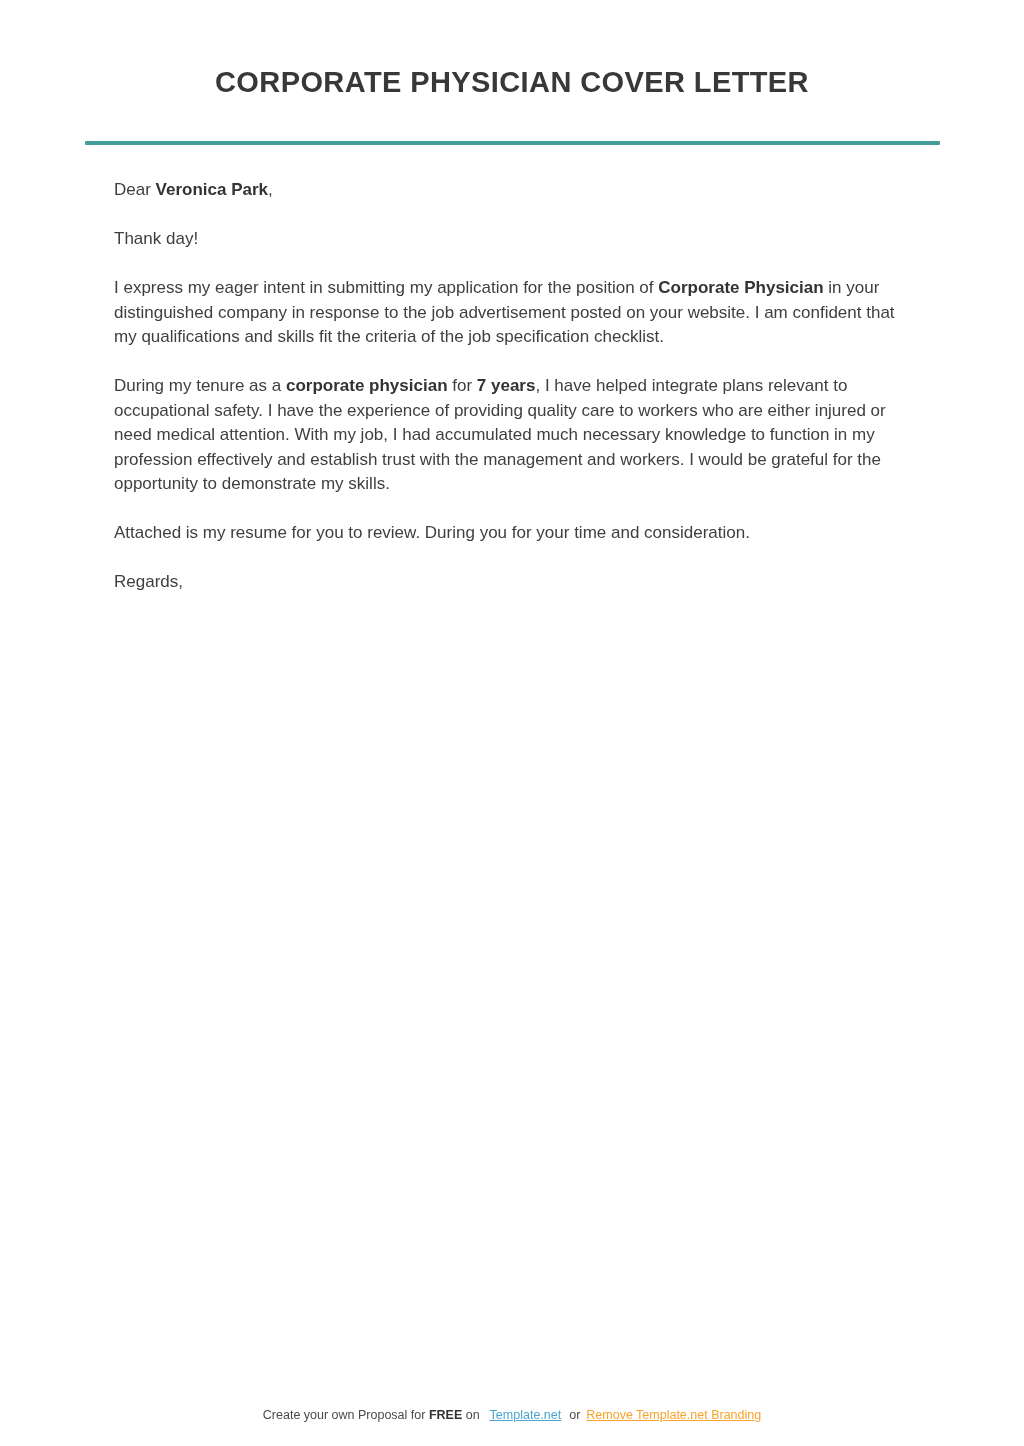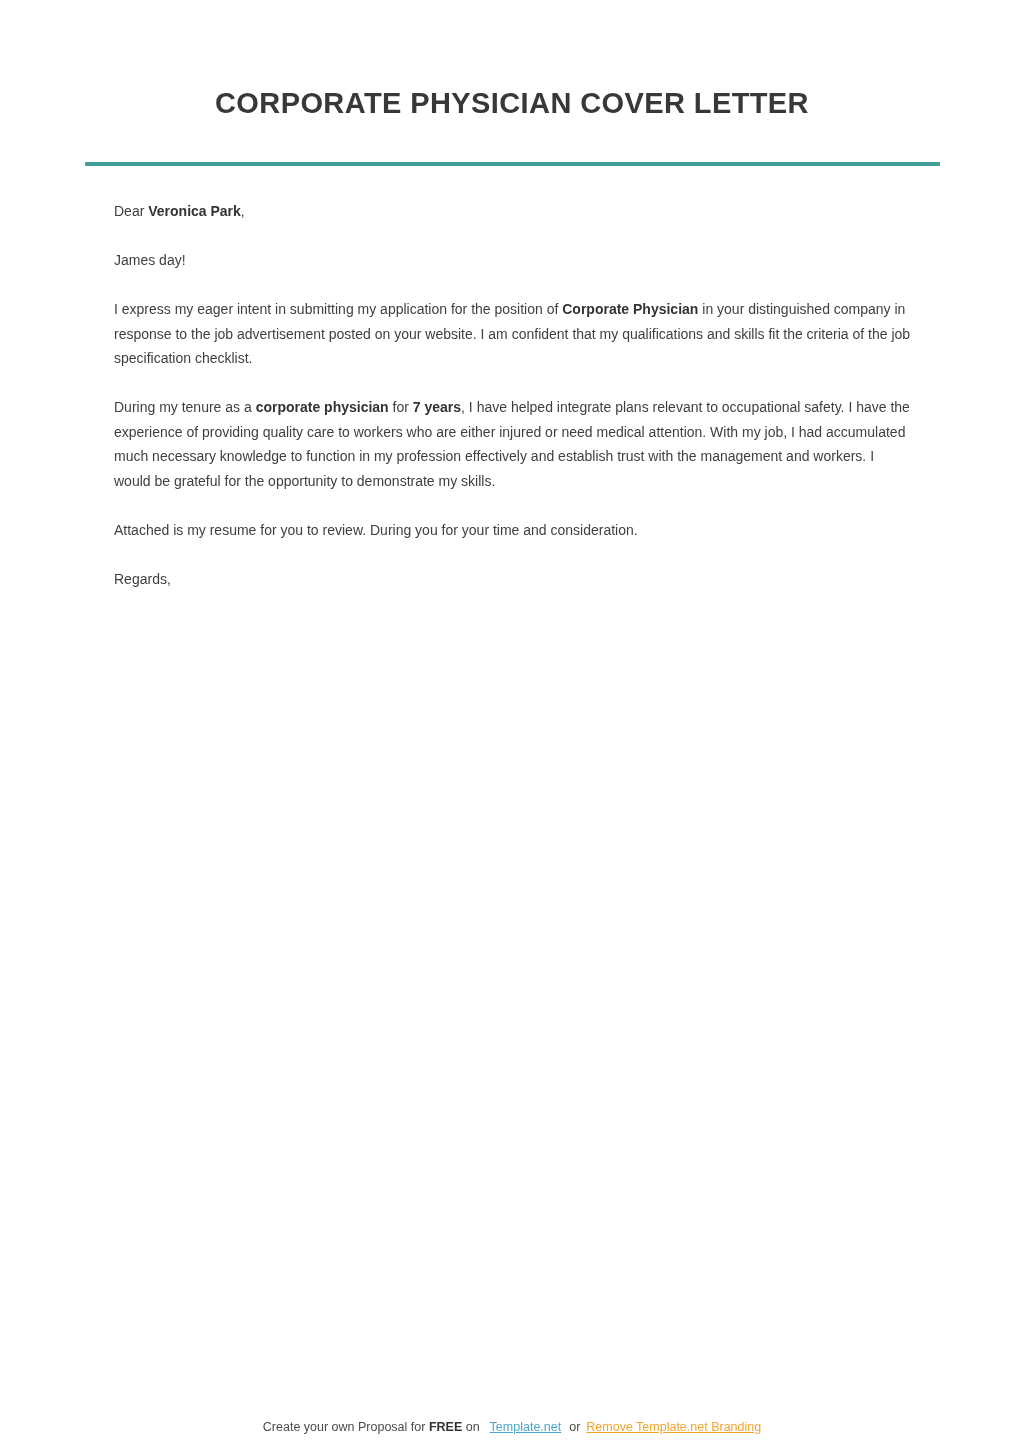--- a/index.html
+++ b/index.html
@@ -6,48 +6,48 @@
   html, body { background: #ffffff; }
   body {
     width: 1024px;
     height: 1446px;
     position: relative;
     font-family: "Liberation Sans", sans-serif;
     color: #3f3f3f;
     overflow: hidden;
   }
   .page-title {
-    padding-top: 87px;
+    padding-top: 66px;
     text-align: center;
     font-size: 29px;
     font-weight: 700;
     letter-spacing: 0.4px;
     color: #383838;
   }
   .divider {
     width: 855px;
     height: 4px;
     background: #439e98;
     margin: 42px 0 0 85px;
     border-radius: 1px;
   }
   .letter {
     padding: 33px 110px 0 114px;
-    font-size: 14px;
+    font-size: 17px;
     line-height: 24.5px;
     color: #3f3f3f;
   }
   .letter p { margin-bottom: 24.5px; }
   .b { font-weight: 700; color: #333333; }
   .sign-off { }
   .footer {
     position: absolute;
     left: 0;
     right: 0;
-    bottom: 12px;
+    bottom: 24px;
     text-align: center;
     font-size: 12.5px;
     color: #4b4b4b;
   }
   .footer a { text-decoration: underline; cursor: pointer; }
   .link-template { color: #4ba5cf; margin: 0 4px 0 10px; }
   .link-remove { color: #f7a32a; margin-left: 6px; }
   .footer .or-word { margin-left: 4px; }
 </style>
 </head>
@@ -56,21 +56,21 @@
 <div class="page">
 
   <h1 class="page-title">CORPORATE PHYSICIAN COVER LETTER</h1>
 
   <div class="divider"></div>
 
   <div class="letter">
 
     <p><span>Dear </span><span class="b">Veronica Park</span><span>,</span></p>
 
-    <p>James day!</p>
+    <p>Thank day!</p>
 
     <p><span>I express my eager intent in submitting my application for the position of </span><span class="b">Corporate Physician</span><span> in your distinguished company in response to the job advertisement posted on your website. I am confident that my qualifications and skills fit the criteria of the job specification checklist.</span></p>
 
     <p><span>During my tenure as a </span><span class="b">corporate physician</span><span> for </span><span class="b">7 years</span><span>, I have helped integrate plans relevant to occupational safety. I have the experience of providing quality care to workers who are either injured or need medical attention. With my job, I had accumulated much necessary knowledge to function in my profession effectively and establish trust with the management and workers. I would be grateful for the opportunity to demonstrate my skills.</span></p>
 
     <p>Attached is my resume for you to review. During you for your time and consideration.</p>
 
     <p class="sign-off">Regards,</p>
 
 

